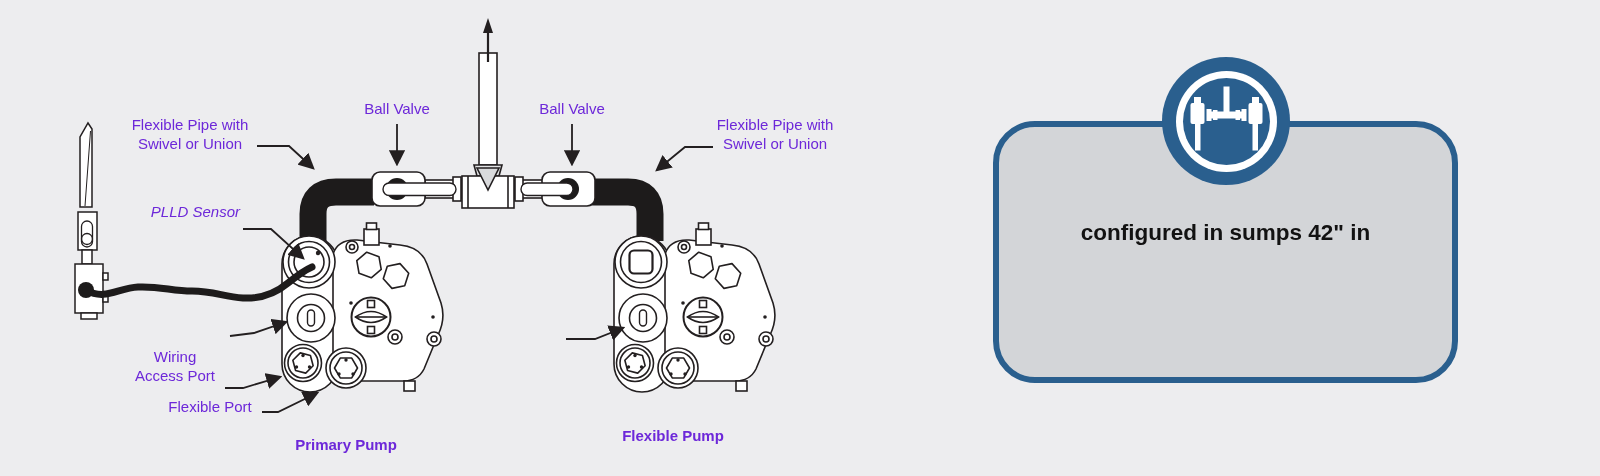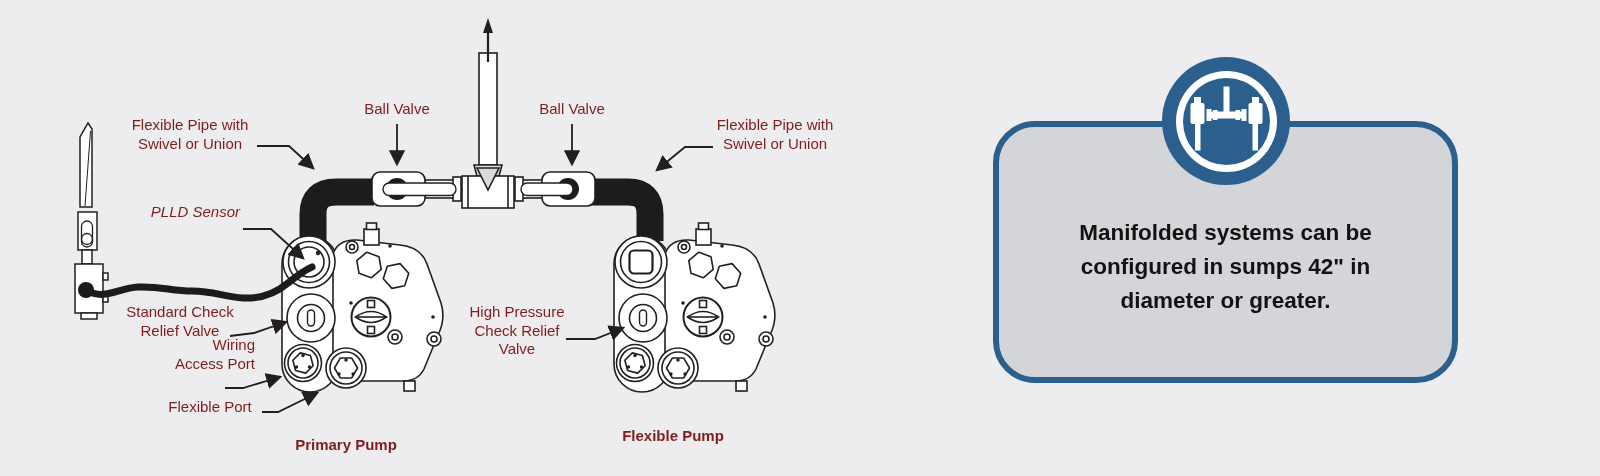--- a/index.html
+++ b/index.html
@@ -1,20 +1,20 @@
 <!DOCTYPE html>
 <html><head>
 <meta charset="utf-8">
 <style>
   html,body{margin:0;padding:0;}
   body{font-family:"Liberation Sans", sans-serif;}
   .canvas{position:relative;width:1600px;height:476px;background:#ededef;overflow:hidden;}
   svg{display:block;}
   .diagram-svg{position:absolute;left:0;top:0;}
-  .lbl{position:absolute;font-size:15px;line-height:18.5px;color:#7f1d1d;white-space:pre-line;text-align:center;}
+  .lbl{position:absolute;font-size:15px;line-height:18.5px;color:#6d28d9;white-space:pre-line;text-align:center;}
   .lbl.right{text-align:right;}
   .cap{font-weight:bold;}
   
   .callout-box{position:absolute;left:993px;top:121px;width:465px;height:262px;box-sizing:border-box;
     background:#d3d5d8;border:6px solid #2a5f8e;border-radius:42px;}
   .callout-text{position:absolute;left:993px;top:216px;width:465px;text-align:center;}
   .callout-line{font-size:22.5px;font-weight:bold;line-height:34px;color:#121212;}
   .icon-wrap{position:absolute;left:1162px;top:57px;width:128px;height:128px;border-radius:50%;
     background:#2a5f8e;display:flex;align-items:center;justify-content:center;}
   .icon-white{width:101px;height:101px;border-radius:50%;background:#ffffff;display:flex;align-items:center;justify-content:center;}
@@ -167,42 +167,35 @@
 
   <div class="lbl" style="left:337px;top:100px;width:120px;">Ball Valve</div>
 
   <div class="lbl" style="left:512px;top:100px;width:120px;">Ball Valve</div>
 
   <div class="lbl" style="left:697px;top:116px;width:156px;">Flexible Pipe with
 Swivel or Union</div>
 
   <div class="lbl right" style="left:130px;top:203px;width:110px;font-style:italic;">PLLD Sensor</div>
 
-  <div class="lbl" style="left:100px;top:303px;width:160px;">Standard Check
-Relief Valve</div>
-
-  <div class="lbl" style="left:95px;top:336px;width:160px;text-align:right;">Wiring
+
+  <div class="lbl" style="left:95px;top:348px;width:160px;">Wiring
 Access Port</div>
 
   <div class="lbl" style="left:130px;top:398px;width:160px;">Flexible Port</div>
 
-  <div class="lbl" style="left:437px;top:303px;width:160px;">High Pressure
-Check Relief
-Valve</div>
 
   <div class="lbl cap" style="left:266px;top:436px;width:160px;">Primary Pump</div>
 
   <div class="lbl cap" style="left:593px;top:427px;width:160px;">Flexible Pump</div>
 
   <div class="callout-box"></div>
 
   <div class="callout-text">
-    <div class="callout-line">Manifolded systems can be</div>
     <div class="callout-line">configured in sumps 42" in</div>
-    <div class="callout-line">diameter or greater.</div>
   </div>
 
   <div class="icon-wrap">
     <div class="icon-white">
       <div class="icon-inner">
         <svg width="87" height="87" viewBox="0 0 87 87">
           <g fill="#ffffff">
             <rect x="40.5" y="8.5" width="6" height="27"></rect>
             <rect x="25" y="33.5" width="37" height="7"></rect>
             <rect x="23.5" y="31" width="5" height="12"></rect>

